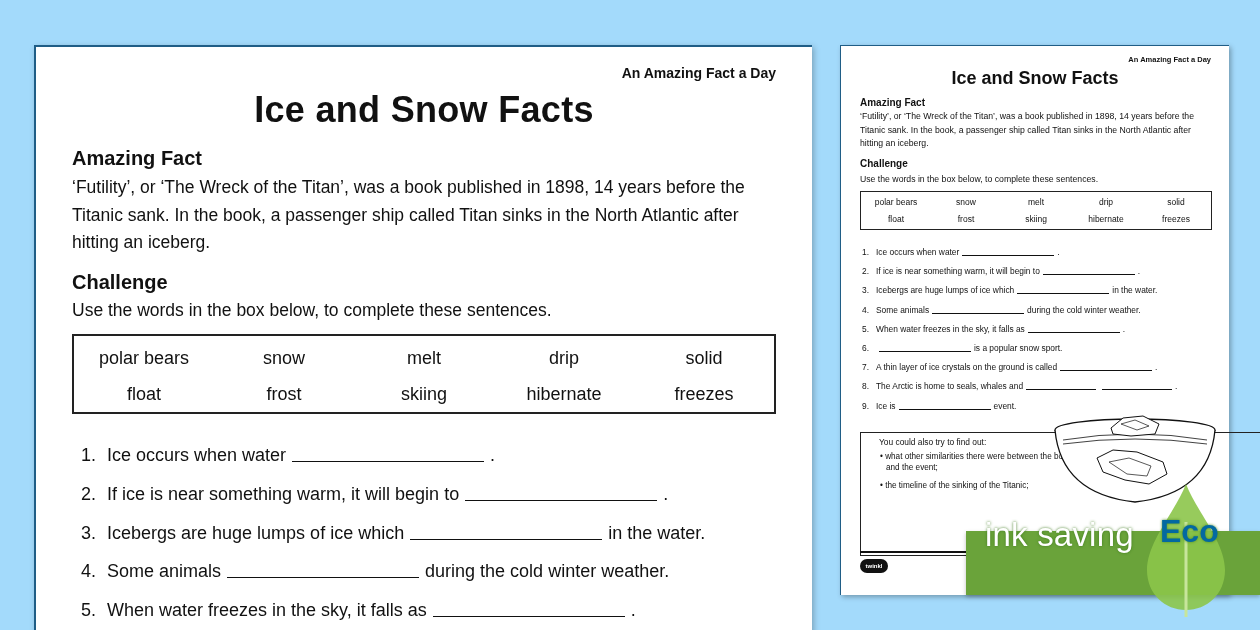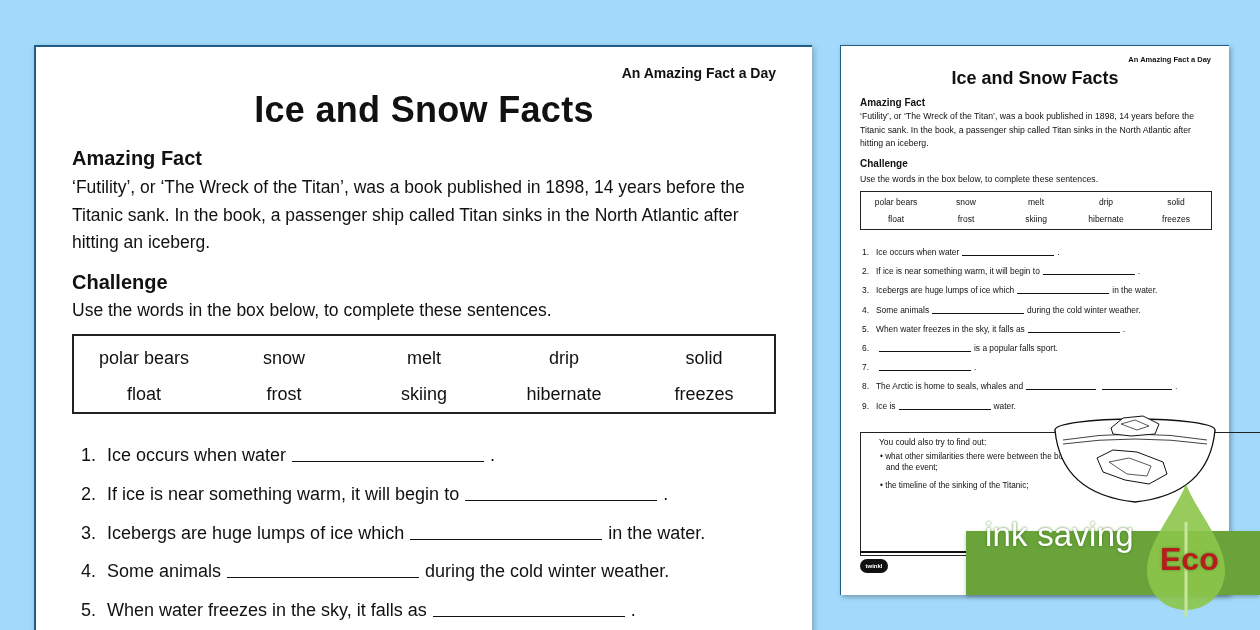--- a/index.html
+++ b/index.html
@@ -48,21 +48,21 @@
   .ps-find .hd { font-size: 8.4px; margin-bottom: 4px; }
   .ps-find .item { font-size: 8.2px; line-height: 11px; margin-bottom: 7px; padding-left: 7px; text-indent: -6px; max-width: 200px; }
   .ps-find .item.wide { max-width: 330px; }
   .bowl { position: absolute; left: 210px; top: 368px; width: 168px; height: 100px; }
   .ps-rule { position: absolute; left: 19px; top: 505px; width: 352px; border-top: 2px solid #111; }
   .twinkl { position: absolute; left: 19px; top: 513px; width: 28px; height: 14px; background: #111; border-radius: 8px; color: #fff; font-size: 6px; font-weight: bold; text-align: center; line-height: 14px; }
 
   .eco-bar { position: absolute; left: 966px; top: 531px; width: 294px; height: 64px; background: #6aa33a; box-shadow: 0 2px 4px rgba(0,0,0,0.25); }
   .eco-text { position: absolute; left: 985px; top: 516px; font-size: 33px; color: #fff; letter-spacing: 0.2px; text-shadow: 0 0 3px #3f7a1f; }
   .eco-drop { position: absolute; left: 1145px; top: 482px; width: 82px; height: 135px; }
-  .eco-label { position: absolute; left: 1160px; top: 541px; font-size: 32px; font-weight: bold; color: #b91c1c; text-shadow: 0 0 3px #4f8a22; }
+  .eco-label { position: absolute; left: 1160px; top: 513px; font-size: 32px; font-weight: bold; color: #0369a1; text-shadow: 0 0 3px #4f8a22; }
 </style>
 </head>
 <body>
 
 <div class="page-large">
   <div class="pl-tag">An Amazing Fact a Day</div>
   <div class="pl-title">Ice and Snow Facts</div>
   <div class="pl-h2a">Amazing Fact</div>
   <div class="pl-fact">‘Futility’, or ‘The Wreck of the Titan’, was a book published in 1898, 14 years before the Titanic sank. In the book, a passenger ship called Titan sinks in the North Atlantic after hitting an iceberg.</div>
   <div class="pl-h2b">Challenge</div>
@@ -160,39 +160,40 @@
     <li>
         <span class="num">5.</span>
         <span>When water freezes in the sky, it falls as</span>
         <span class="sblank"></span>
         <span>.</span>
       </li>
     <li>
         <span class="num">6.</span>
         <span></span>
         <span class="sblank"></span>
-        <span>is a popular falls sport.</span>
+        <span>is a popular snow sport.</span>
       </li>
     <li>
         <span class="num">7.</span>
+        <span>A thin layer of ice crystals on the ground is called</span>
         <span class="sblank"></span>
         <span>.</span>
       </li>
     <li>
         <span class="num">8.</span>
         <span>The Arctic is home to seals, whales and</span>
         <span class="sblank sm"></span>
         <span class="sblank sm"></span>
         <span>.</span>
       </li>
     <li>
         <span class="num">9.</span>
         <span>Ice is</span>
         <span class="sblank"></span>
-        <span>water.</span>
+        <span>event.</span>
       </li>
   </ol>
 
   <div class="ps-find">
     <div class="hd">You could also try to find out:</div>
     <div class="item">• what other similarities there were between the book and the event;</div>
     <div class="item wide">• the timeline of the sinking of the Titanic;</div>
   </div>
 
   <svg class="bowl" viewBox="0 0 168 100">

